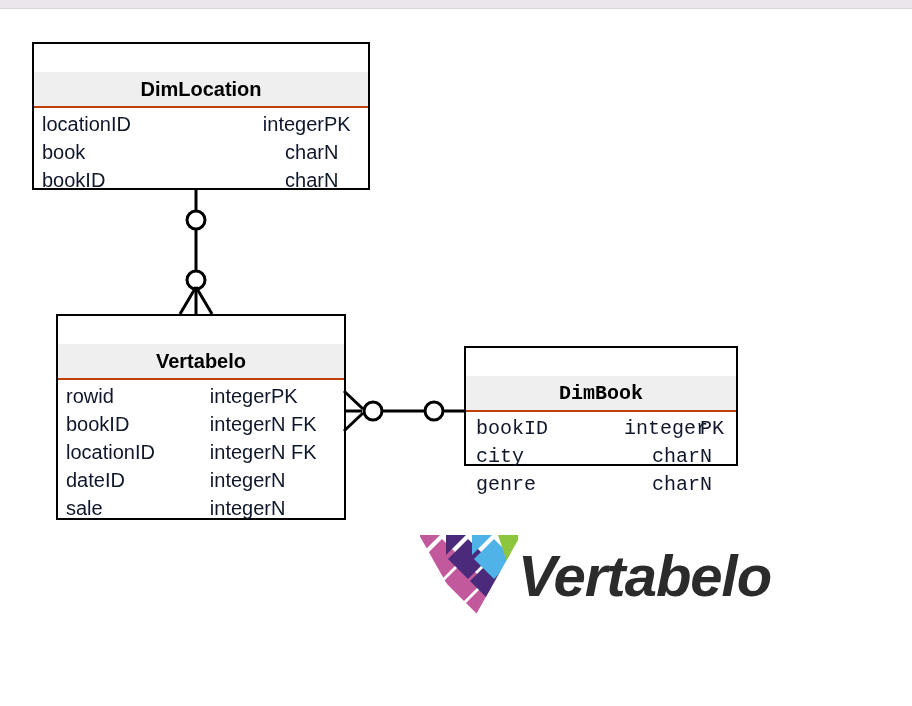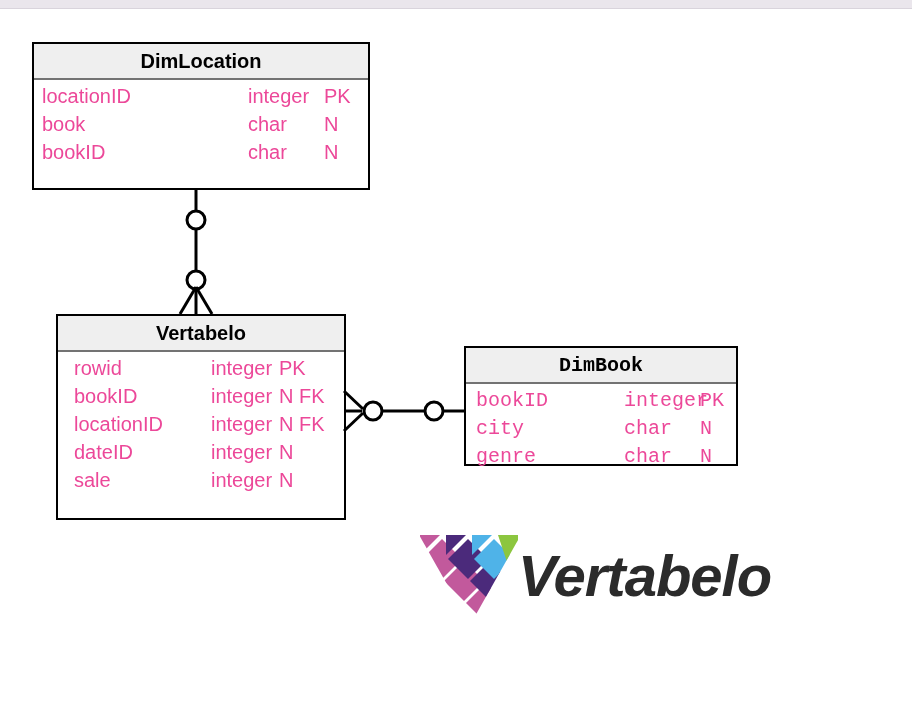--- a/index.html
+++ b/index.html
@@ -31,56 +31,57 @@
   }
   
   .entity {
     position: absolute;
     border: 2px solid #000000;
     background: #ffffff;
     box-sizing: border-box;
   }
   .entity-header {
     background: #efefef;
-    border-bottom: 2px solid #737373;
+    border-bottom: 2px solid #c2410c;
     box-sizing: border-box;
     text-align: center;
     font-weight: bold;
     color: #000000;
     display: flex;
     align-items: center;
     justify-content: center;
+    margin-top: 28px;
   }
   .entity-body {
     box-sizing: border-box;
     padding-top: 5px;
   }
   .attr-row {
     display: flex;
     align-items: baseline;
-    color: #ec4899;
+    color: #0f172a;
     white-space: nowrap;
   }
   .attr-name  { flex: 0 0 auto; }
-  .attr-type  { flex: 0 0 auto; }
+  .attr-type  { flex: 0 0 auto; text-align: right; }
   .attr-key   { flex: 0 0 auto; }
 
   
   #ent-dimlocation { left: 32px; top: 42px; width: 338px; height: 148px; }
   #ent-dimlocation .entity-header { height: 36px; font-size: 20px; }
   #ent-dimlocation .entity-body { padding-left: 8px; }
   #ent-dimlocation .attr-row { height: 28px; font-size: 20px; }
   #ent-dimlocation .attr-name { width: 206px; }
   #ent-dimlocation .attr-type { width: 76px; }
   #ent-dimlocation .attr-key  { width: 40px; }
 
   
   #ent-factsale { left: 56px; top: 314px; width: 290px; height: 206px; }
   #ent-factsale .entity-header { height: 36px; font-size: 20px; }
-  #ent-factsale .entity-body { padding-left: 16px; }
+  #ent-factsale .entity-body { padding-left: 8px; }
   #ent-factsale .attr-row { height: 28px; font-size: 20px; }
   #ent-factsale .attr-name { width: 137px; }
   #ent-factsale .attr-type { width: 68px; }
   #ent-factsale .attr-key  { width: 60px; }
 
   
   #ent-dimbook { left: 464px; top: 346px; width: 274px; height: 120px; font-family: Liberation Mono, monospace; }
   #ent-dimbook .entity-header { height: 36px; font-size: 20px; }
   #ent-dimbook .entity-body { padding-left: 10px; }
   #ent-dimbook .attr-row { height: 28px; font-size: 20px; }

